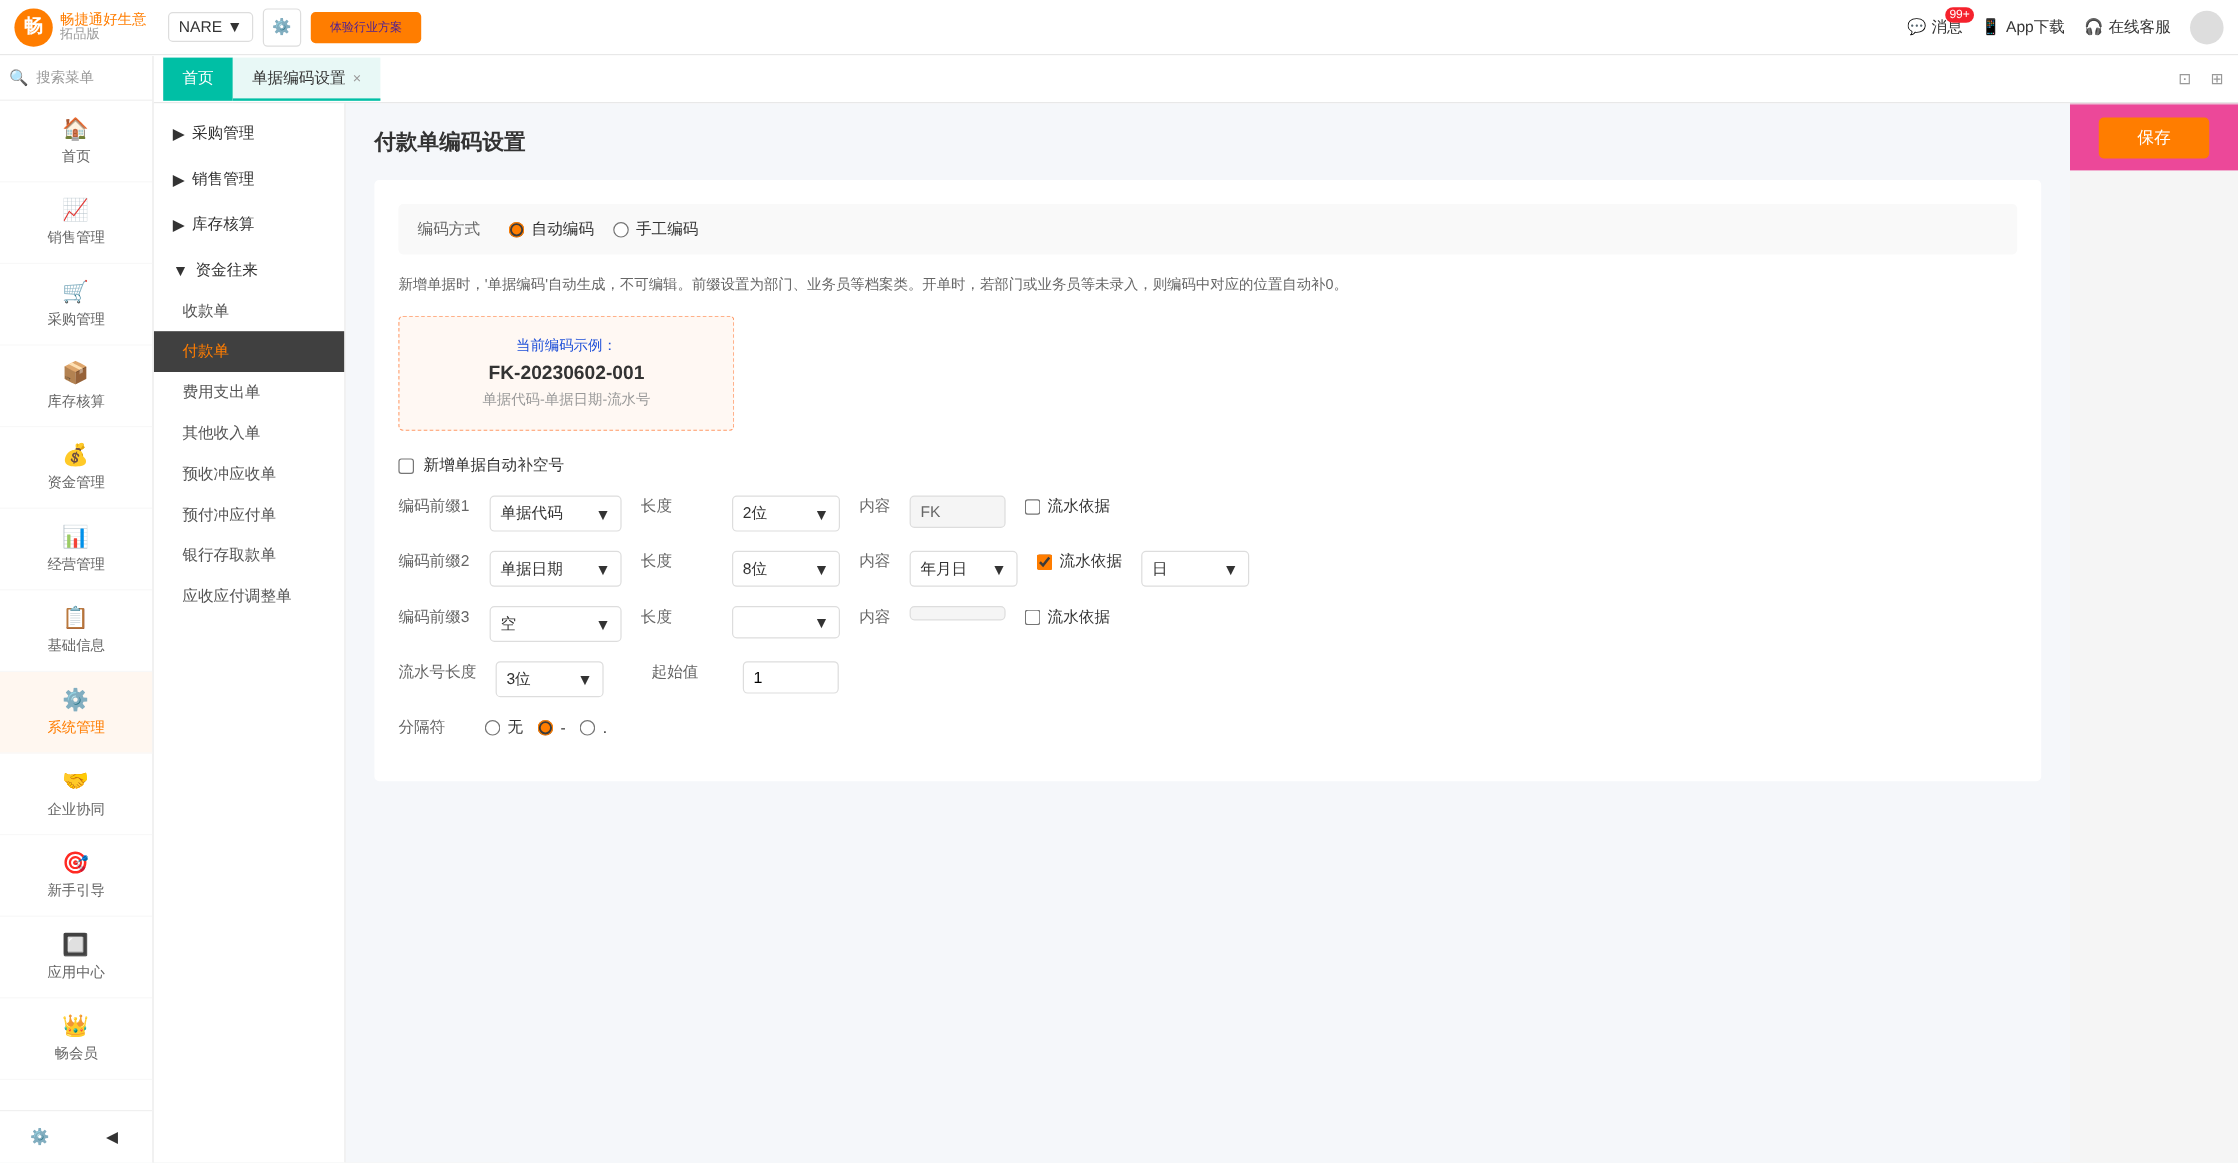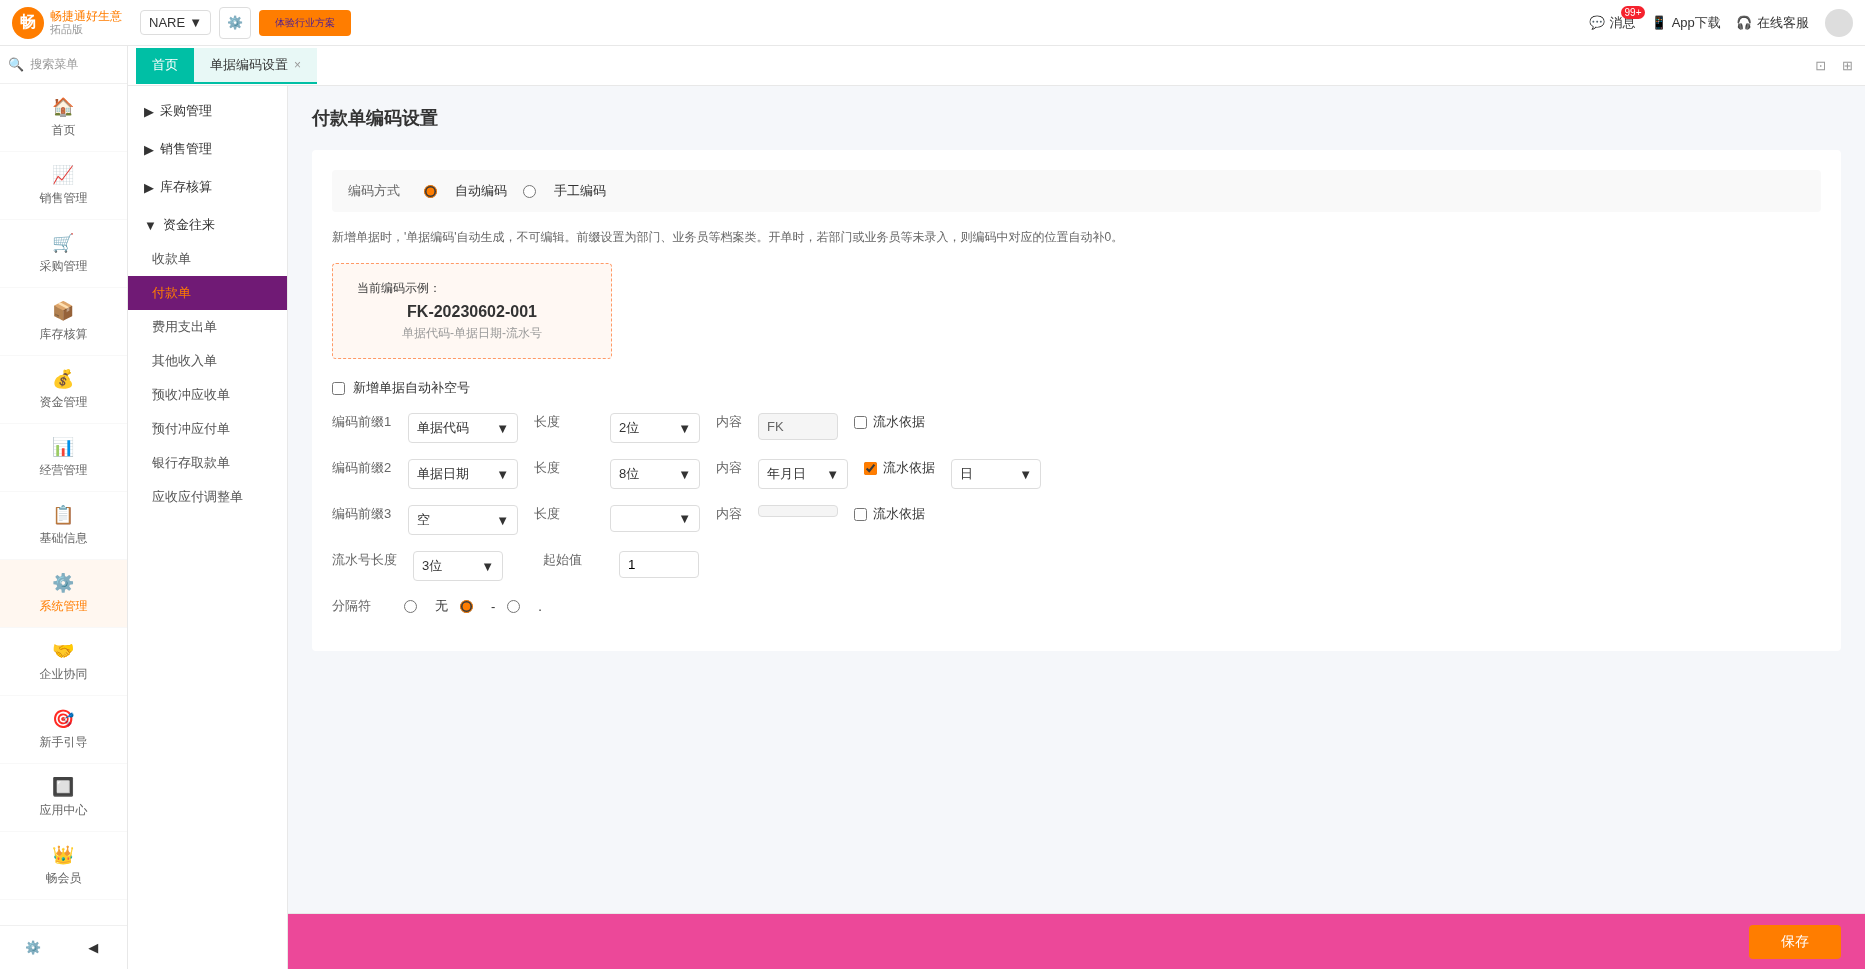--- a/index.html
+++ b/index.html
@@ -241,21 +241,21 @@
       gap: 16px;
       padding: 12px 16px;
       background: #f9f9f9;
       border-radius: 4px;
       margin-bottom: 16px;
     }
     .radio-group {
       display: flex; align-items: center; gap: 16px;
     }
     .radio-label {
-      display: flex; align-items: center; gap: 18px; cursor: pointer;
+      display: flex; align-items: center; gap: 6px; cursor: pointer;
     }
     .radio-input {
       accent-color: #ff7d00;
     }
 
     
     .info-text {
       color: #666;
       font-size: 12px;
       margin-bottom: 16px;
@@ -507,21 +507,21 @@
           </div>
         </div>
         <div class="sub-menu-group">
           <div class="sub-menu-header">
             <span>▼</span>
             <span>资金往来</span>
           </div>
           <div class="sub-menu-item">
             <span>收款单</span>
           </div>
-          <div class="sub-menu-item active" style="background:#701a75;color:#ff7d00;">
+          <div class="sub-menu-item active" style="background:#404040;color:#ff7d00;">
             <span>付款单</span>
           </div>
           <div class="sub-menu-item">
             <span>费用支出单</span>
           </div>
           <div class="sub-menu-item">
             <span>其他收入单</span>
           </div>
           <div class="sub-menu-item">
             <span>预收冲应收单</span>
@@ -531,21 +531,21 @@
           </div>
           <div class="sub-menu-item">
             <span>银行存取款单</span>
           </div>
           <div class="sub-menu-item">
             <span>应收应付调整单</span>
           </div>
         </div>
       </div>
 
-      <div style="flex:1; display:flex; flex-direction:column; overflow:hidden;">
+      <div style="flex:1; display:flex; flex-direction:row; overflow:hidden;">
         <div class="main-page">
           <div class="page-title">付款单编码设置</div>
 
           <div class="settings-card">
             
             <div class="code-method-row">
               <span class="form-label">编码方式</span>
               <div class="radio-group">
                 <label class="radio-label">
                   <input type="radio" name="codeMethod" checked="" class="radio-input" style="">
@@ -556,21 +556,21 @@
                   <span>手工编码</span>
                 </label>
               </div>
             </div>
 
             
             <div class="info-text">新增单据时，'单据编码'自动生成，不可编辑。前缀设置为部门、业务员等档案类。开单时，若部门或业务员等未录入，则编码中对应的位置自动补0。</div>
 
             
             <div class="code-example-box">
-              <div style="font-size:12px;color:#404040;margin-bottom:6px;">当前编码示例：</div>
+              <div style="font-size:12px;color:#1d4ed8;margin-bottom:6px;text-align:center;">当前编码示例：</div>
               <div class="code-example-main">FK-20230602-001</div>
               <div class="code-example-sub">单据代码-单据日期-流水号</div>
             </div>
 
             
             <div class="checkbox-row">
               <input type="checkbox" style="">
               <span>新增单据自动补空号</span>
             </div>
 

